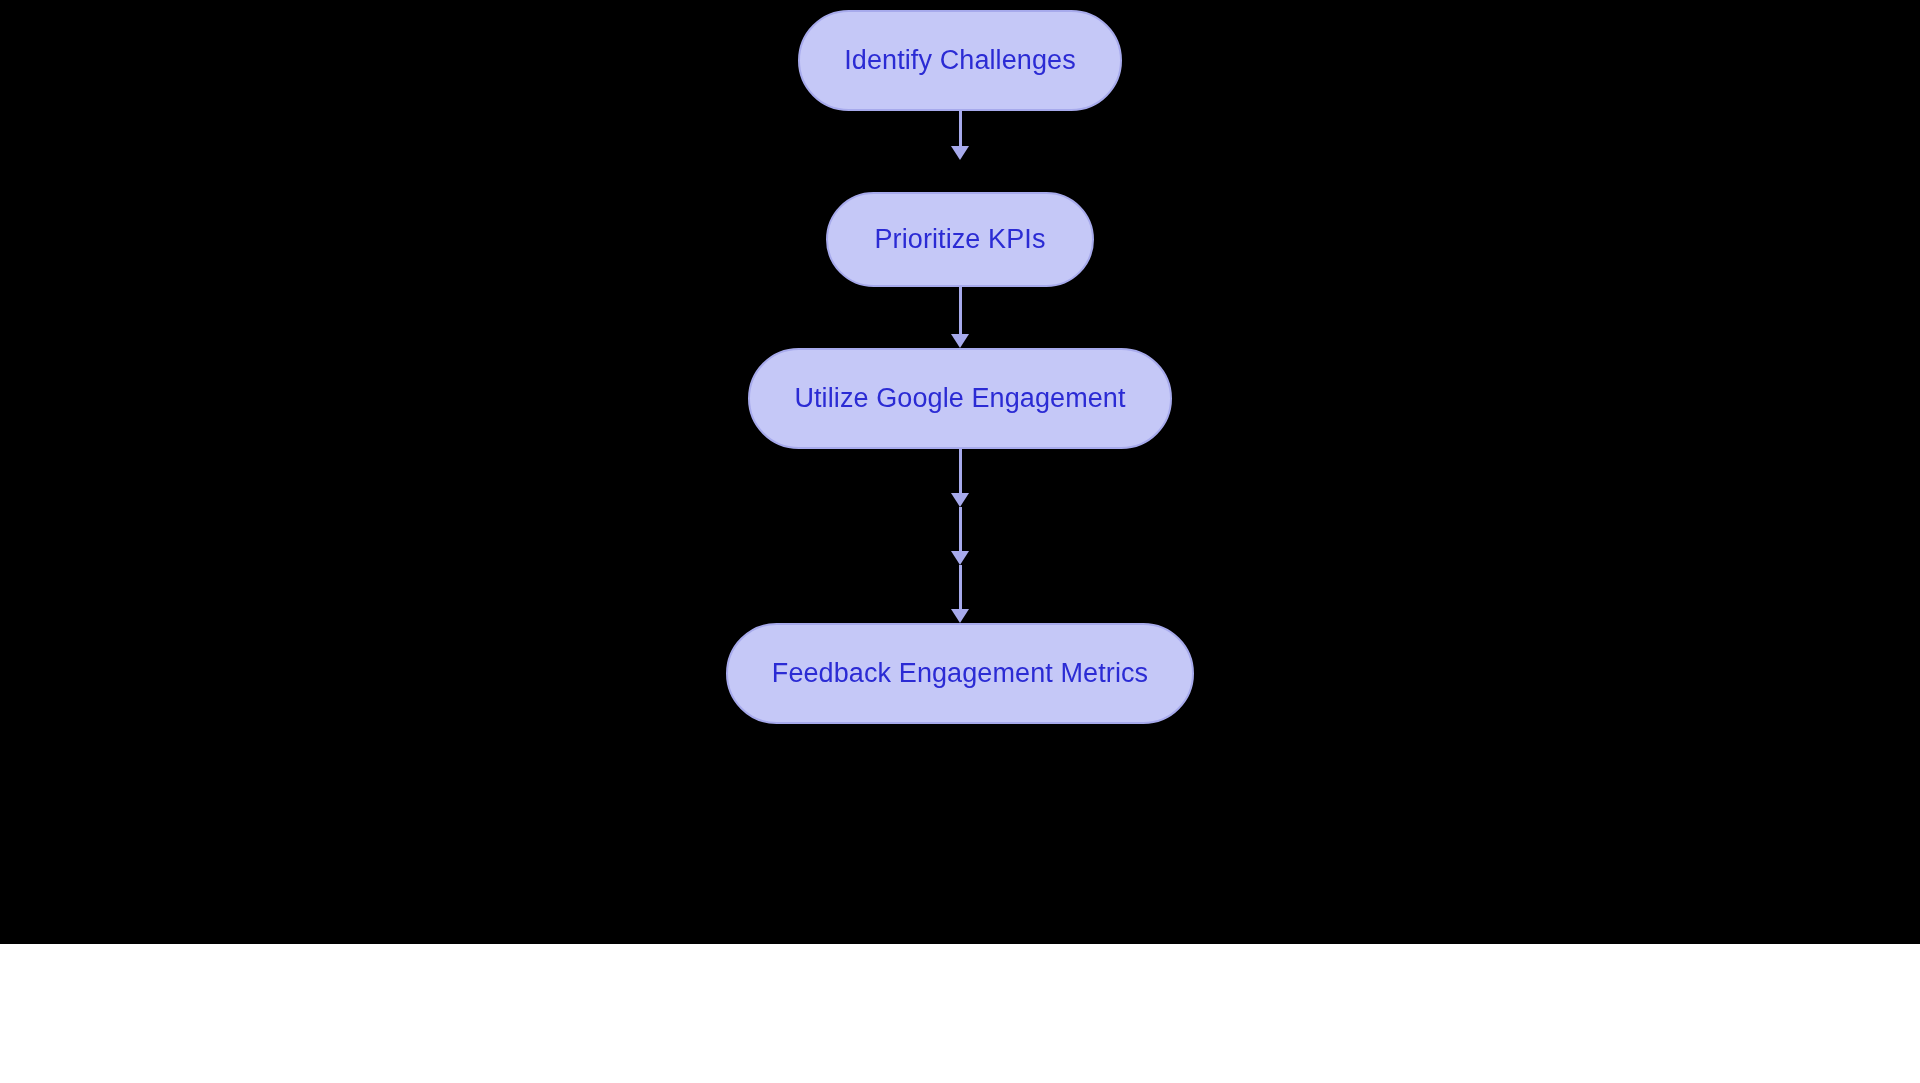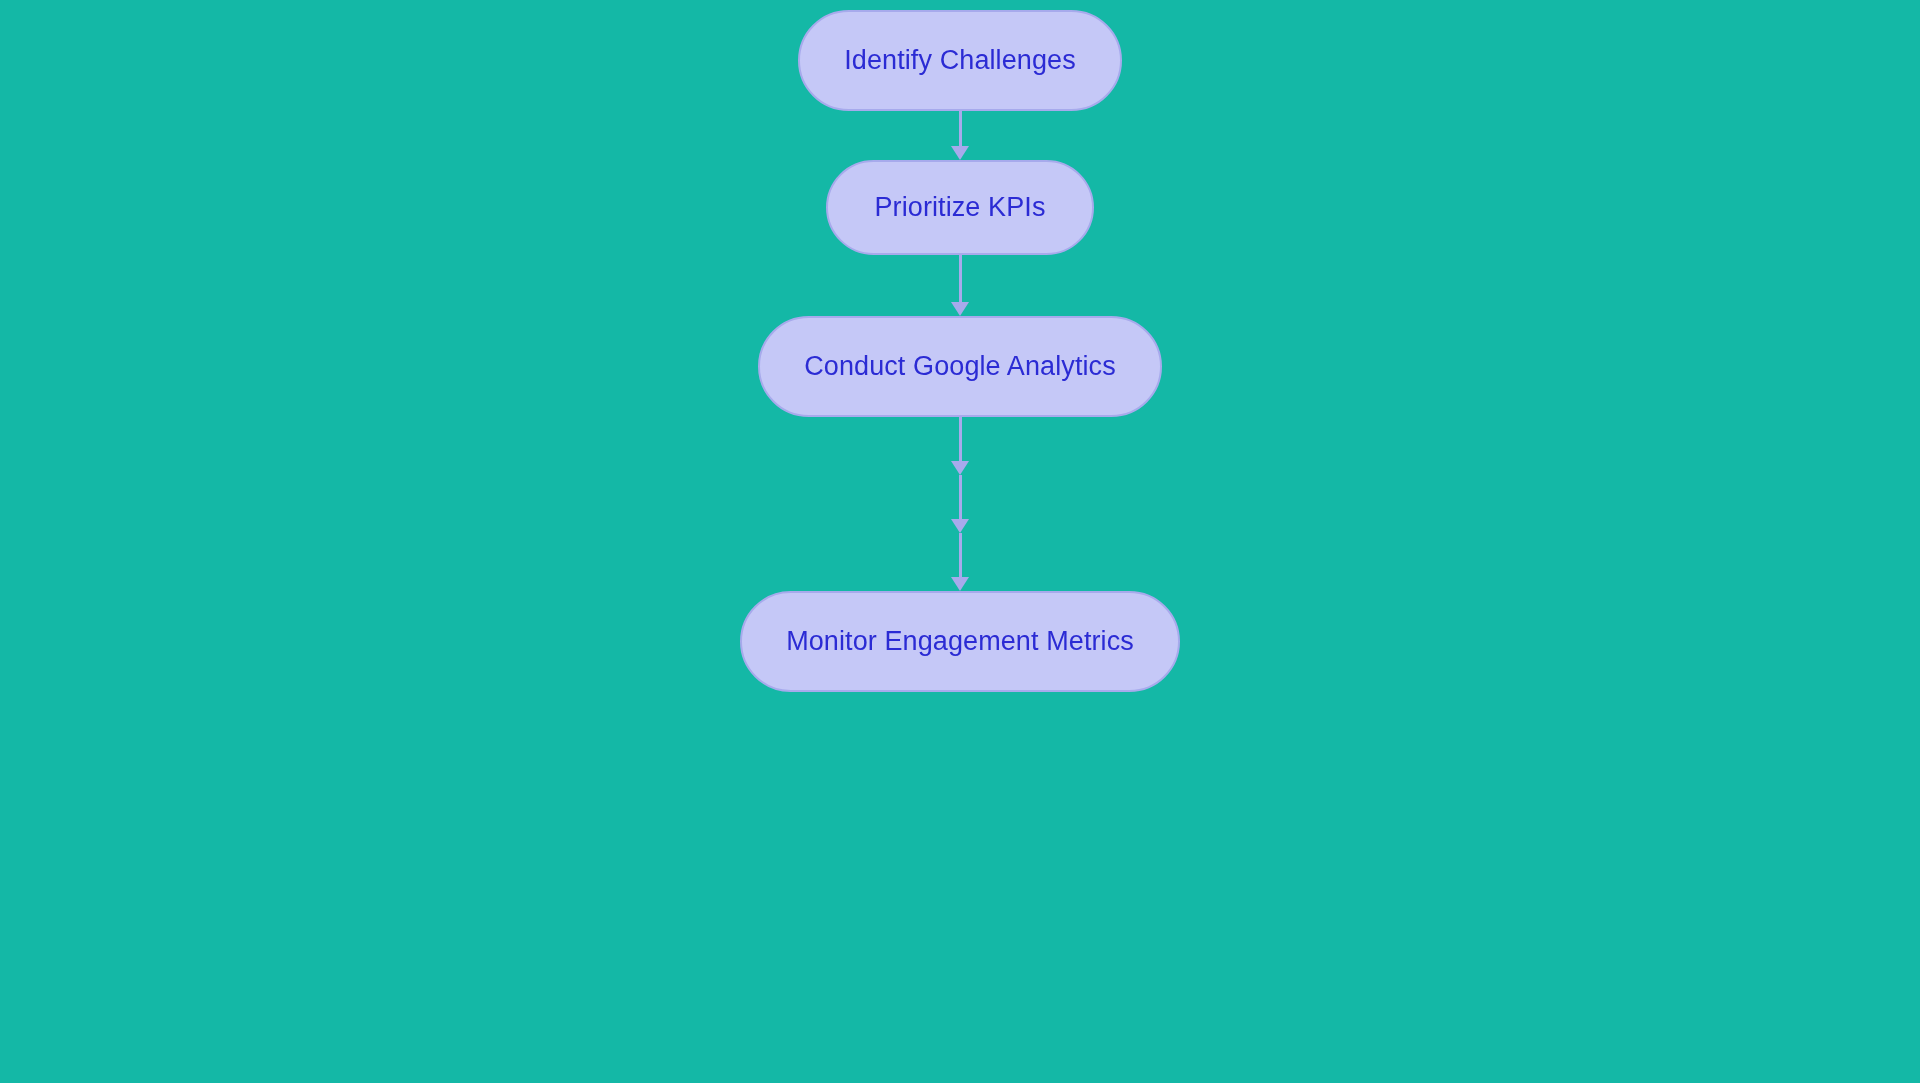--- a/index.html
+++ b/index.html
@@ -10,22 +10,22 @@
   body {
     width: 1920px;
     height: 1083px;
     overflow: hidden;
     font-family: "Liberation Sans", sans-serif;
   }
 
   #flowchart-canvas {
     position: relative;
     width: 1920px;
-    height: 1083px;
-    background: #14b8a6;
+    height: 944px;
+    background: #000000;
   }
 
   .flow-column {
     position: absolute;
     left: 0;
     top: 0;
     width: 1920px;
     height: 1083px;
     display: flex;
     flex-direction: column;
@@ -48,20 +48,21 @@
     letter-spacing: 0.1px;
     white-space: nowrap;
     line-height: 1;
     padding: 0 44px;
     height: 101px;
   }
 
   .flow-node.node-small {
     height: 95px;
     padding: 0 46px;
+    margin-top: 32px;
   }
 
   .flow-connector {
     position: relative;
     width: 3px;
     background: transparent;
     display: flex;
     flex-direction: column;
     align-items: center;
   }
@@ -109,38 +110,38 @@
     <div class="flow-node node-small">
       <span>Prioritize KPIs</span>
     </div>
 
     <div class="flow-connector conn-h2">
       <div class="connector-line"></div>
       <div class="connector-head"></div>
     </div>
 
     <div class="flow-node">
-      <span>Conduct Google Analytics</span>
+      <span>Utilize Google Engagement</span>
     </div>
 
     <div class="flow-connector conn-h3">
       <div class="connector-line"></div>
       <div class="connector-head"></div>
     </div>
 
 
     <div class="flow-connector conn-h4">
       <div class="connector-line"></div>
       <div class="connector-head"></div>
     </div>
 
 
     <div class="flow-connector conn-h5">
       <div class="connector-line"></div>
       <div class="connector-head"></div>
     </div>
 
     <div class="flow-node">
-      <span>Monitor Engagement Metrics</span>
+      <span>Feedback Engagement Metrics</span>
     </div>
 
   </div>
 </div>
 
 </body></html>

